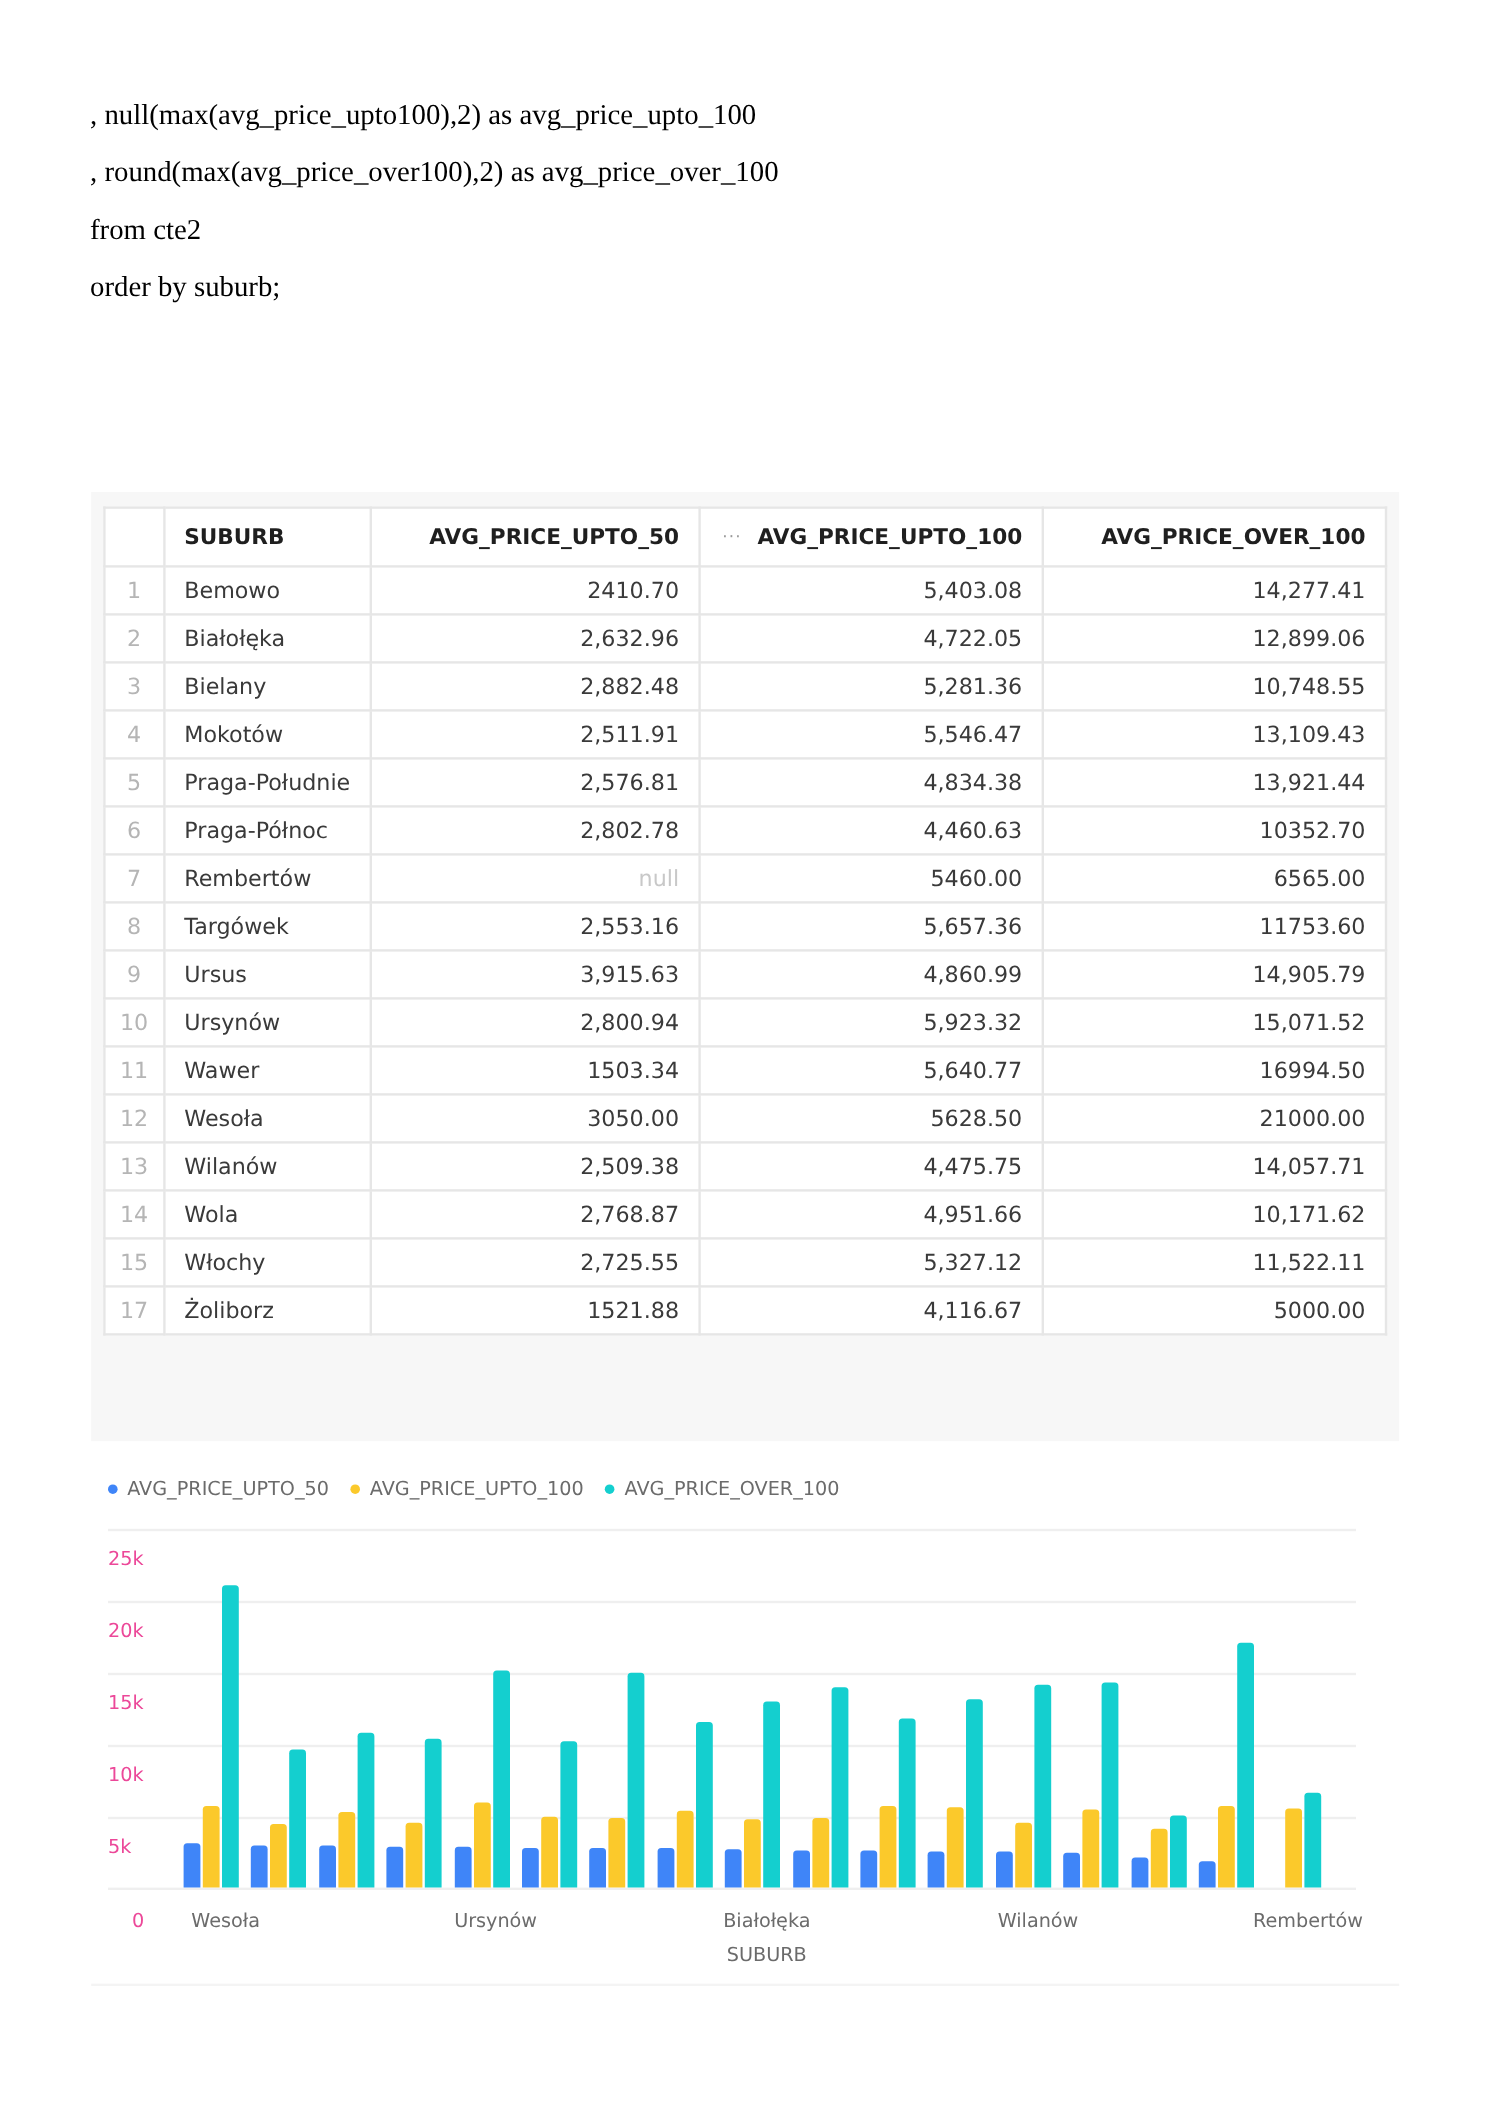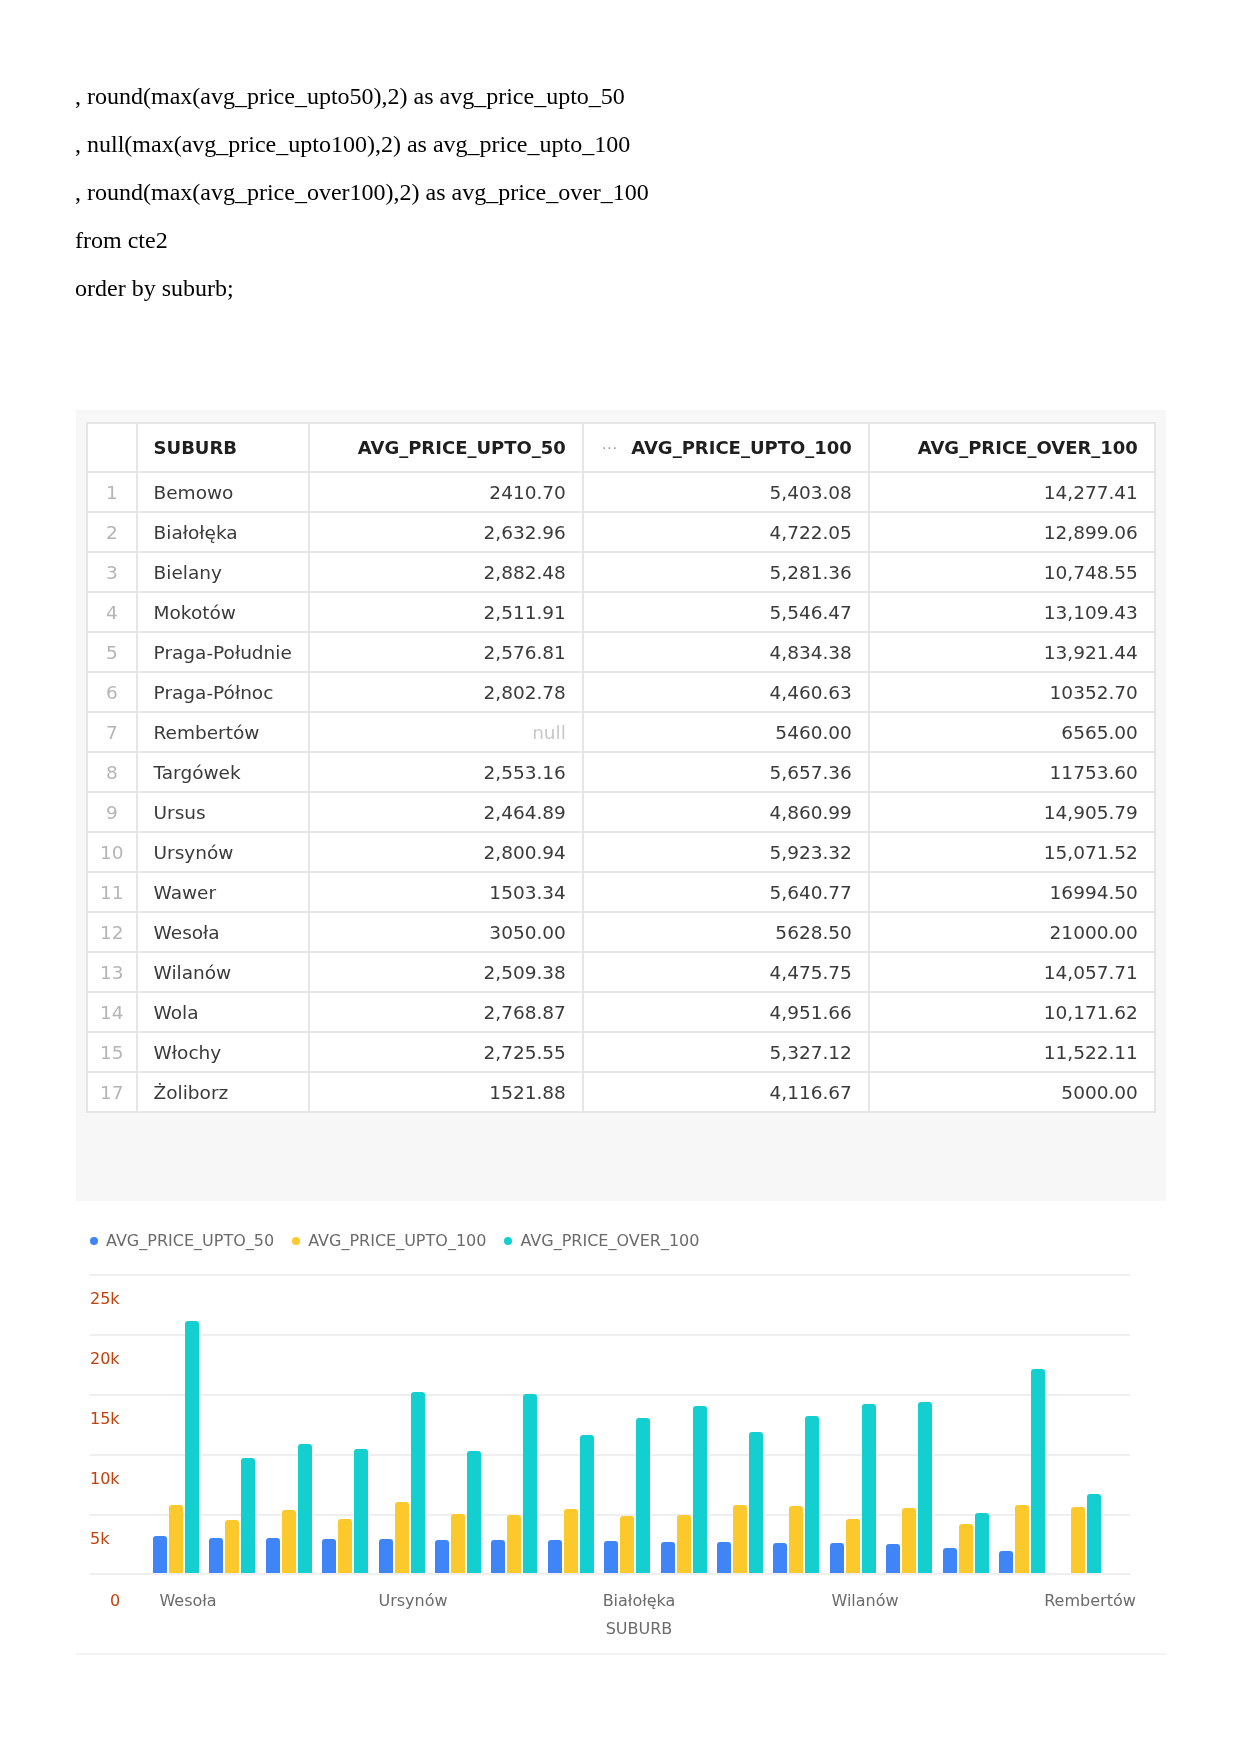--- a/index.html
+++ b/index.html
@@ -20,32 +20,31 @@
   .c-n3 { width: 252px; text-align: right; }
   th.c-n2 { position: relative; }
   th.c-n2 .dots { position: absolute; left: 18px; top: 50%; transform: translateY(-50%); color: #999; font-weight: normal; font-size: 14px; letter-spacing: 1px; }
   td.null { color: #c8c8c8; }
 
   .chart { position: absolute; left: 76px; top: 1215px; width: 1090px; height: 440px; }
   .legend { position: absolute; left: 14px; top: 16px; display: flex; gap: 18px; font-family: "DejaVu Sans", "Liberation Sans", sans-serif; font-size: 16px; color: #6b6b6b; }
   .legend-item { display: flex; align-items: center; gap: 8px; }
   .legend-dot { width: 8px; height: 8px; border-radius: 50%; display: inline-block; }
   .grid-line { position: absolute; left: 14px; width: 1040px; height: 2px; background: #efefef; }
-  .y-label { position: absolute; left: 14px; font-family: "DejaVu Sans", "Liberation Sans", sans-serif; font-size: 16px; color: #c2410c; }
+  .y-label { position: absolute; left: 14px; font-family: "DejaVu Sans", "Liberation Sans", sans-serif; font-size: 16px; color: #ec4899; }
   .bars { position: absolute; left: 0; top: 0; width: 100%; height: 100%; }
   .bar { position: absolute; width: 14px; border-radius: 3px 3px 0 0; }
   .x-label { position: absolute; font-family: "DejaVu Sans", "Liberation Sans", sans-serif; font-size: 16px; color: #6b6b6b; transform: translateX(-50%); white-space: nowrap; }
   .x-title { position: absolute; font-family: "DejaVu Sans", "Liberation Sans", sans-serif; font-size: 16px; color: #6b6b6b; transform: translateX(-50%); }
   .chart-bottom { position: absolute; left: 0; width: 1090px; height: 2px; background: #f4f4f4; }
 </style>
 </head>
 <body>
 
 <div class="sql">
-  <div class="line">, round(max(avg_price_upto50),2) as avg_price_upto_50</div>
   <div class="line">, null(max(avg_price_upto100),2) as avg_price_upto_100</div>
   <div class="line">, round(max(avg_price_over100),2) as avg_price_over_100</div>
   <div class="line">from cte2</div>
   <div class="line">order by suburb;</div>
 </div>
 
 <div class="table-wrap">
   <table class="results">
     <thead>
       <tr>
@@ -109,21 +108,21 @@
         <tr>
           <td class="c-idx">8</td>
           <td class="c-sub">Targówek</td>
           <td class="c-n1">2,553.16</td>
           <td class="c-n2">5,657.36</td>
           <td class="c-n3">11753.60</td>
         </tr>
         <tr>
           <td class="c-idx">9</td>
           <td class="c-sub">Ursus</td>
-          <td class="c-n1">2,464.89</td>
+          <td class="c-n1">3,915.63</td>
           <td class="c-n2">4,860.99</td>
           <td class="c-n3">14,905.79</td>
         </tr>
         <tr>
           <td class="c-idx">10</td>
           <td class="c-sub">Ursynów</td>
           <td class="c-n1">2,800.94</td>
           <td class="c-n2">5,923.32</td>
           <td class="c-n3">15,071.52</td>
         </tr>

